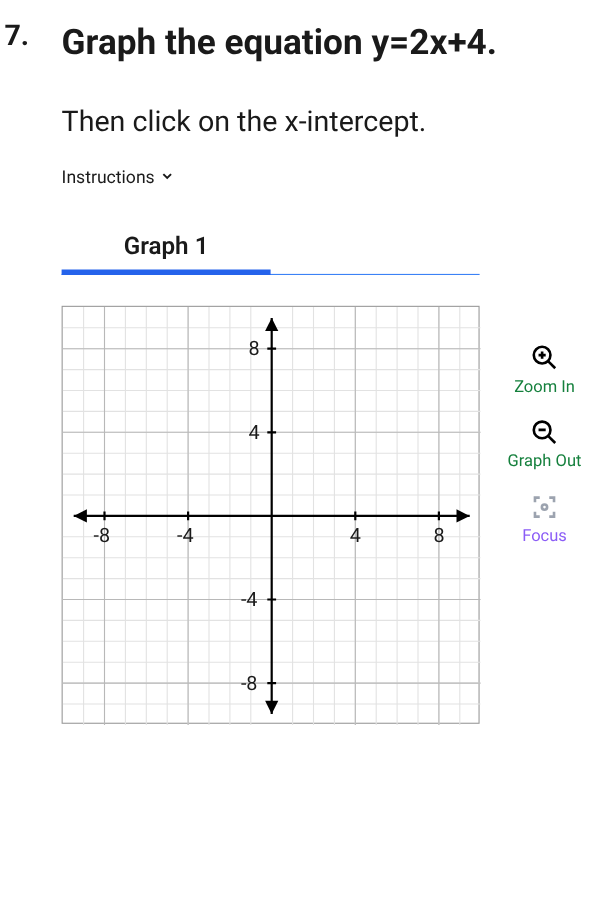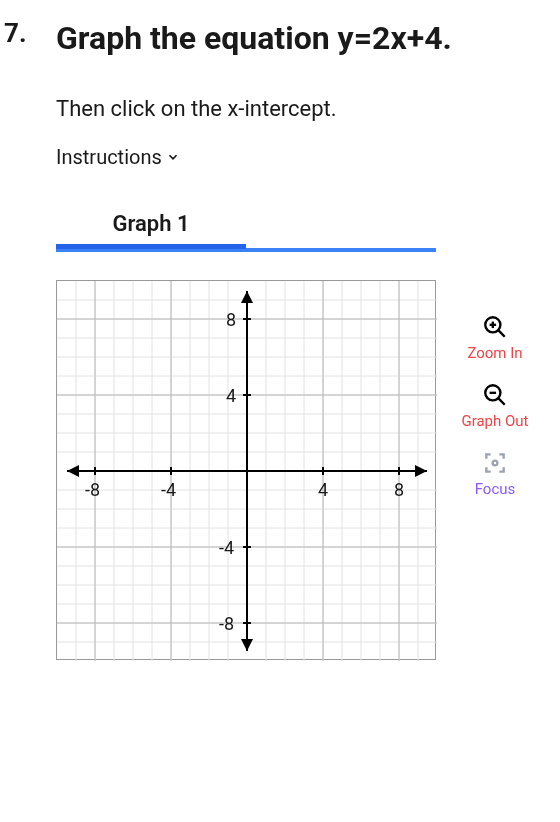--- a/index.html
+++ b/index.html
@@ -27,41 +27,41 @@
       flex: 1;
       padding-right: 2px;
     }
     .prompt-line1 {
       font-size: 32px;
       font-weight: 700;
       margin-bottom: 34px;
       line-height: 1.3;
     }
     .prompt-line2 {
-      font-size: 22px;
+      font-size: 26px;
       font-weight: 400;
       line-height: 1.35;
       margin-bottom: 22px;
     }
     .instructions {
-      font-size: 20px;
+      font-size: 16px;
       display: inline-flex;
       align-items: center;
       gap: 4px;
       cursor: pointer;
       margin-bottom: 30px;
       font-weight: 400;
     }
     .chevron {
       width: 14px;
       height: 14px;
     }
     .tabs {
       display: flex;
-      border-bottom: 4px solid #3b82f6;
+      border-bottom: 1px solid #3b82f6;
       width: 380px;
       margin-bottom: 28px;
     }
     .tab {
       padding: 12px 0;
       font-size: 22px;
       width: 50%;
       text-align: center;
       cursor: pointer;
       position: relative;
@@ -108,21 +108,21 @@
       padding-top: 34px;
       align-items: center;
     }
     .tool {
       display: flex;
       flex-direction: column;
       align-items: center;
       gap: 4px;
       cursor: pointer;
       font-size: 15px;
-      color: #ef4444;
+      color: #15803d;
       width: 82px;
     }
     .tool.disabled {
       color: #8b5cf6;
     }
     .tool svg {
       width: 26px;
       height: 26px;
     }
     .tool-label {

